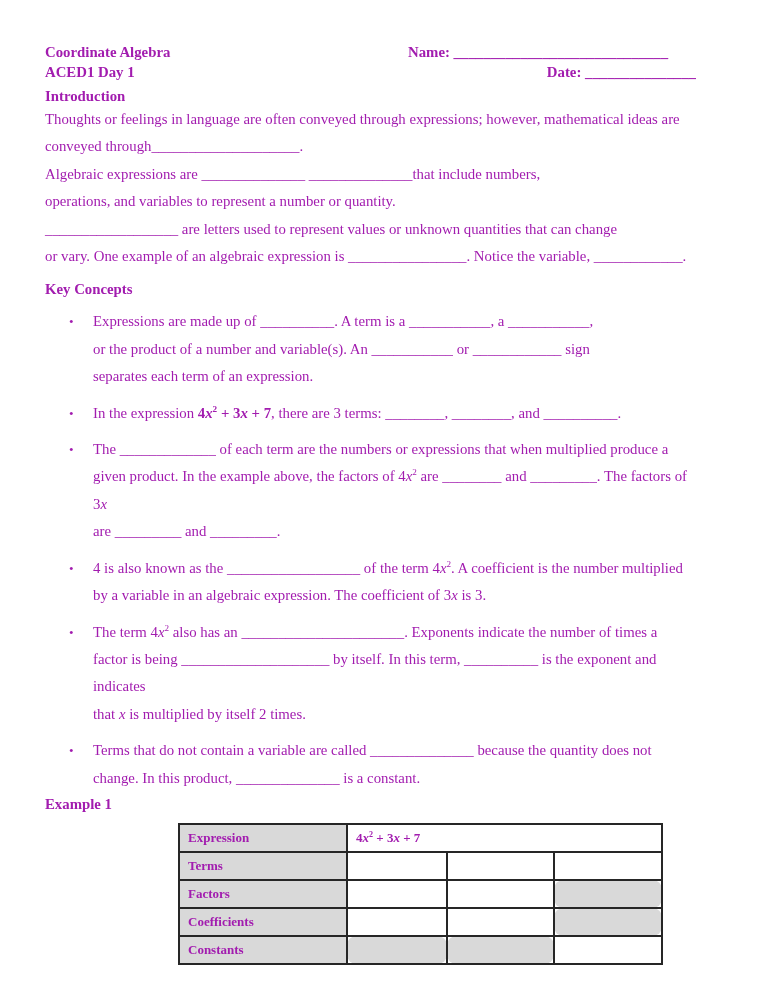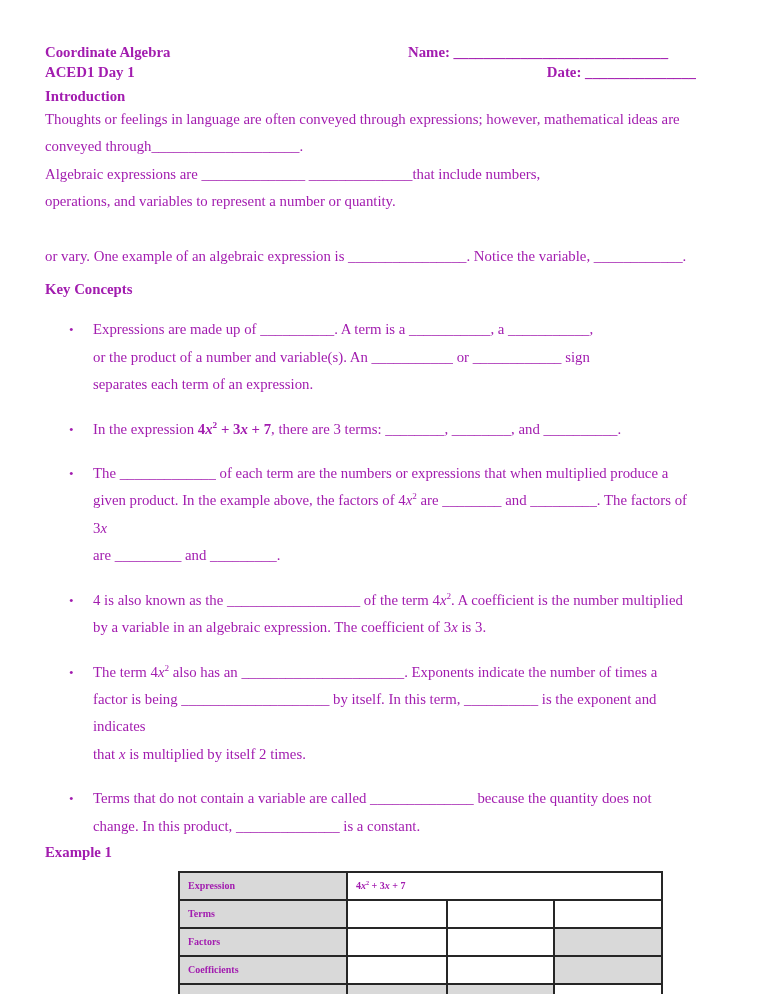--- a/index.html
+++ b/index.html
@@ -24,38 +24,38 @@
   .sec-key { margin-top:9px; }
   .sec-example { margin-top:2px; }
   
   p.bodytext { line-height:27.4px; margin:0; }
   .p1 { margin-top:4px; }
   .p2 { margin-top:7px; }
   .p3 { margin-top:4px; }
   
   ul.concepts { list-style:none; margin:7px 0 0 0; padding:0; }
   ul.concepts li {
-    position:relative; padding-left:48px; line-height:27.4px; margin-top:17px;
+    position:relative; padding-left:48px; line-height:27.4px; margin-top:9px;
   }
   ul.concepts li::before {
     content:"\2022"; position:absolute; left:24px; top:0; font-size:13px;
   }
   
   table.extable {
     border-collapse:collapse; margin:9px 0 0 133px;
-    font-size:10px; table-layout:fixed;
+    font-size:13px; table-layout:fixed;
   }
   table.extable th, table.extable td {
     border:2px solid #262626; height:26px; padding:0 8px;
     vertical-align:middle; text-align:left;
   }
   table.extable th {
     width:150px; font-weight:bold; background:#d9d9d9;
   }
-  table.extable td { font-weight:bold; }
+  table.extable td { font-weight:bold;border-radius:9px; }
   table.extable td.c1 { width:82px; }
   table.extable td.c2 { width:89px; }
   table.extable td.c3 { width:90px; }
   table.extable td.shade { background:#d9d9d9; }
 </style>
 </head>
 <body>
 
 <div class="page">
 
@@ -73,21 +73,21 @@
         <span>Date:</span>
         <span>_______________</span>
       </div>
     </div>
   </div>
 
   <div class="sec sec-intro">Introduction</div>
 
   <p class="bodytext p1"><span>Thoughts or feelings in language are often conveyed through expressions; however, mathematical ideas are</span><br><span>conveyed through____________________.</span></p>
   <p class="bodytext p2"><span>Algebraic expressions are ______________ ______________that include numbers,</span><br><span>operations, and variables to represent a number or quantity.</span></p>
-  <p class="bodytext p3"><br><span>or vary. One example of an algebraic expression is ________________. Notice the variable, ____________.</span></p>
+  <p class="bodytext p3"><span>__________________ are letters used to represent values or unknown quantities that can change</span><br><span>or vary. One example of an algebraic expression is ________________. Notice the variable, ____________.</span></p>
 
   <div class="sec sec-key">Key Concepts</div>
 
   <ul class="concepts">
     <li><span>Expressions are made up of __________. A term is a ___________, a ___________,</span><br><span>or the product of a number and variable(s). An ___________ or ____________ sign</span><br><span>separates each term of an expression.</span></li>
     <li><span>In the expression </span><span class="b">4</span><span class="b i">x</span><sup class="b">2</sup><span class="b"> + 3</span><span class="b i">x</span><span class="b"> + 7</span><span>, there are 3 terms: ________, ________, and __________.</span></li>
     <li><span>The _____________ of each term are the numbers or expressions that when multiplied produce a</span><br><span>given product. In the example above, the factors of 4</span><span class="i">x</span><sup>2</sup><span> are ________ and _________. The factors of 3</span><span class="i">x</span><br><span>are _________ and _________.</span></li>
     <li><span>4 is also known as the __________________ of the term 4</span><span class="i">x</span><sup>2</sup><span>. A coefficient is the number multiplied</span><br><span>by a variable in an algebraic expression. The coefficient of 3</span><span class="i">x</span><span> is 3.</span></li>
     <li><span>The term 4</span><span class="i">x</span><sup>2</sup><span> also has an ______________________. Exponents indicate the number of times a</span><br><span>factor is being ____________________ by itself. In this term, __________ is the exponent and indicates</span><br><span>that </span><span class="i">x</span><span> is multiplied by itself 2 times.</span></li>
     <li><span>Terms that do not contain a variable are called ______________ because the quantity does not</span><br><span>change. In this product, ______________ is a constant.</span></li>

